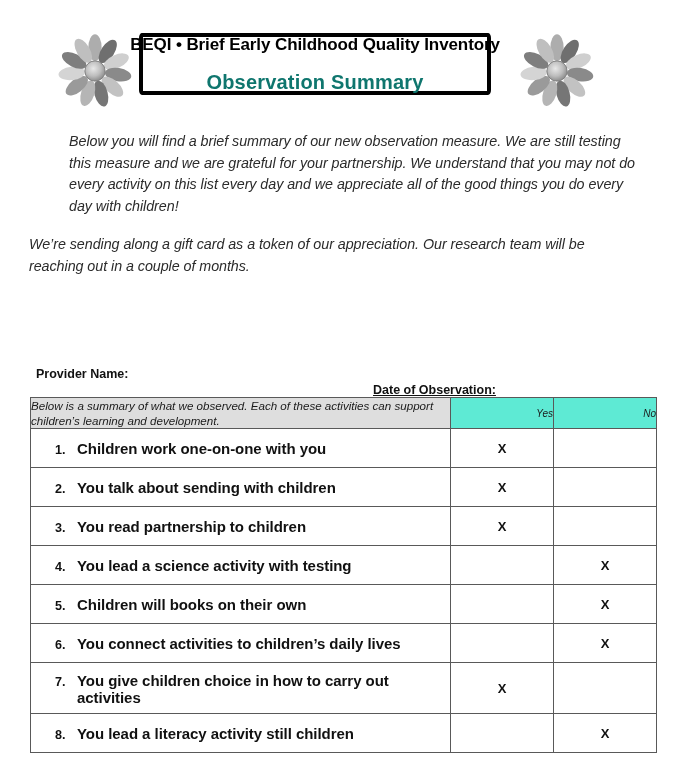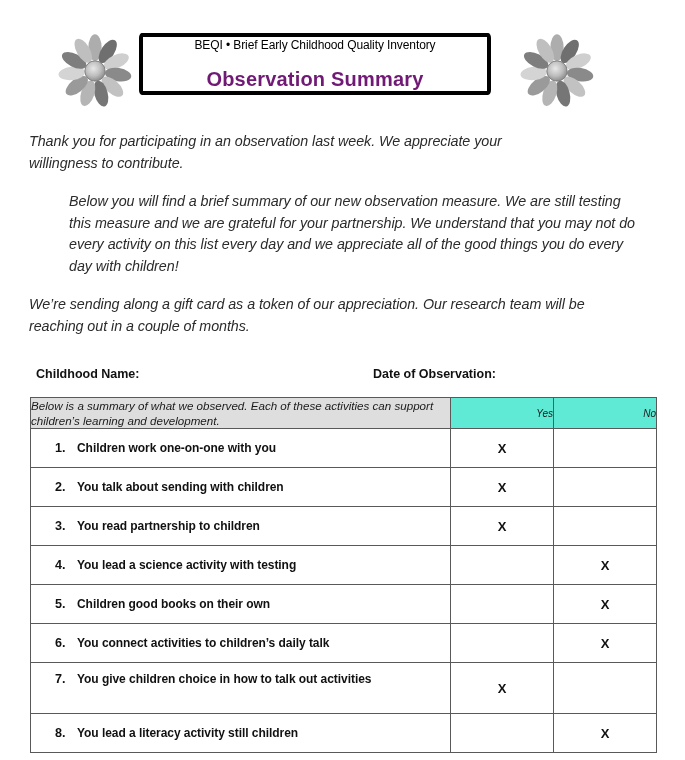--- a/index.html
+++ b/index.html
@@ -44,32 +44,32 @@
     border: 4px solid #000000;
     border-radius: 3px/5px;
     box-sizing: border-box;
     display: flex;
     flex-direction: column;
     align-items: center;
     justify-content: center;
     z-index: 3;
   }
   .title-line1 {
-    font-size: 12px;
-    font-weight: normal;
+    font-size: 17px;
+    font-weight: bold;
     letter-spacing: -0.1px;
     color: #000;
     white-space: nowrap;
     margin-bottom: 16px;
   }
   .title-line2 {
     font-size: 20px;
     font-weight: bold;
     letter-spacing: 0.2px;
-    color: #701a75;
+    color: #0f766e;
     white-space: nowrap;
   }
 
   
   .body-copy {
     position: absolute;
     left: 29px;
     top: 131px;
     width: 575px;
   }
@@ -91,22 +91,23 @@
     left: 36px;
     top: 367px;
     width: 560px;
     font-size: 12.5px;
     font-weight: bold;
     color: #111;
   }
   .field-row .date-label {
     position: absolute;
     left: 337px;
-    top: 0;
+    top: 16px;
     white-space: nowrap;
+    text-decoration: underline;
   }
   .field-row .provider-label {
     position: absolute;
     left: 0;
     top: 0;
     white-space: nowrap;
   }
 
   
   .obs-table {
@@ -153,21 +154,21 @@
     padding-left: 24px;
   }
   .act-num {
     font-size: 12.6px;
     font-weight: bold;
     color: #111;
     width: 22px;
     flex: 0 0 22px;
   }
   .act-text {
-    font-size: 12px;
+    font-size: 15px;
     font-weight: bold;
     color: #111;
     letter-spacing: -0.05px;
   }
   .mark-cell {
     text-align: center;
     font-size: 13px;
     font-weight: bold;
     color: #111;
   }
@@ -238,27 +239,26 @@
           <ellipse cx="0" cy="-30" rx="8.5" ry="17" fill="#7e7e7e" transform="rotate(297)"></ellipse>
           <ellipse cx="0" cy="-30" rx="8.5" ry="17" fill="#bfbfbf" transform="rotate(330)"></ellipse>
         </g>
         <circle cx="0" cy="0" r="13" fill="url(#ctr2)" stroke="#7a7a7a" stroke-width="1.2"></circle>
       </g>
     </svg>
   </span>
 </div>
 
 <div class="body-copy">
-  <p class="para p1">Thank you for participating in an observation last week. We appreciate your willingness to contribute.</p>
   <p class="para p2">Below you will find a brief summary of our new observation measure.  We are still testing this measure and we are grateful for your partnership. We understand that you may not do every activity on this list every day and we appreciate all of the good things you do every day with children!</p>
   <p class="para p3">We’re sending along a gift card as a token of our appreciation. Our research team will be reaching out in a couple of months.</p>
 </div>
 
 <div class="field-row">
-  <span class="provider-label">Childhood Name:</span>
+  <span class="provider-label">Provider Name:</span>
   <span class="date-label">Date of Observation:</span>
 </div>
 
 <table class="obs-table">
   <colgroup>
     <col class="col-activity">
       <col class="col-yes">
       <col class="col-no">
   </colgroup>
   <tbody>
@@ -309,43 +309,43 @@
         </div>
       </td>
       <td class="mark-cell"></td>
       <td class="mark-cell">X</td>
     </tr>
 
     <tr>
       <td class="act-cell">
         <div class="act-inner">
           <span class="act-num">5.</span>
-          <span class="act-text">Children good books on their own</span>
+          <span class="act-text">Children will books on their own</span>
         </div>
       </td>
       <td class="mark-cell"></td>
       <td class="mark-cell">X</td>
     </tr>
 
     <tr>
       <td class="act-cell">
         <div class="act-inner">
           <span class="act-num">6.</span>
-          <span class="act-text">You connect activities to children’s daily talk</span>
+          <span class="act-text">You connect activities to children’s daily lives</span>
         </div>
       </td>
       <td class="mark-cell"></td>
       <td class="mark-cell">X</td>
     </tr>
 
     <tr class="tall">
       <td class="act-cell">
         <div class="act-inner">
           <span class="act-num">7.</span>
-          <span class="act-text">You give children choice in how to talk out activities</span>
+          <span class="act-text">You give children choice in how to carry out activities</span>
         </div>
       </td>
       <td class="mark-cell">X</td>
       <td class="mark-cell"></td>
     </tr>
 
     <tr>
       <td class="act-cell">
         <div class="act-inner">
           <span class="act-num">8.</span>

